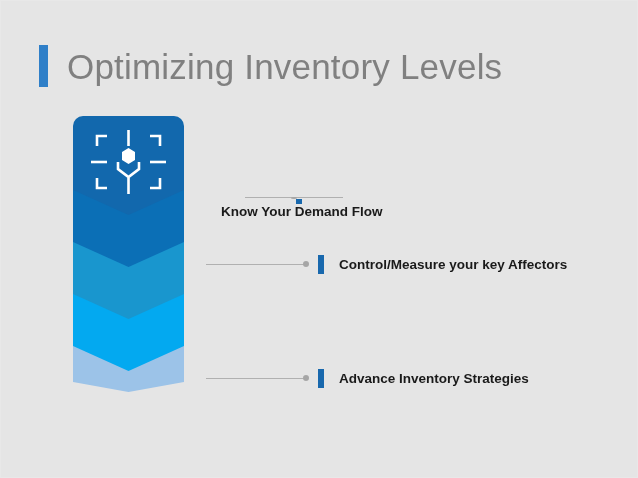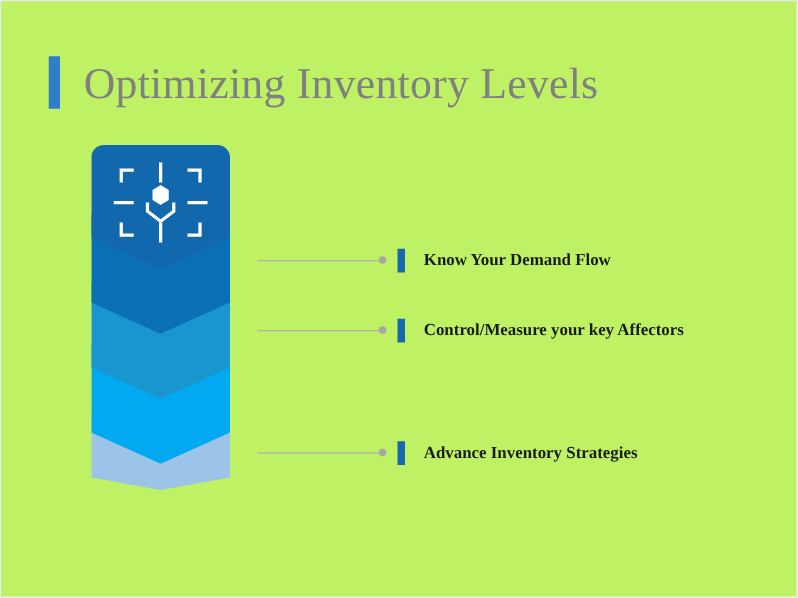--- a/index.html
+++ b/index.html
@@ -4,23 +4,23 @@
 <style>
   html, body {
     margin: 0;
     padding: 0;
     background: #ffffff;
   }
   #slide {
     position: relative;
     width: 638px;
     height: 478px;
-    background: #bef264;
+    background: #e5e5e5;
     overflow: hidden;
-    font-family: Liberation Serif, serif;
+    font-family: Liberation Sans, sans-serif;
     box-sizing: border-box;
     border: 1px solid #e8e8e8;
   }
 
   
   #title-row {
     position: absolute;
     left: 38px;
     top: 44px;
     display: flex;
@@ -148,36 +148,36 @@
         <path d="M45,46 L45,53 L55.5,61 L66,53 L66,46"></path>
       </g>
 
       <polygon points="55.5,32 62,36 62,44 55.5,48 49,44 49,36" fill="#ffffff"></polygon>
     </svg>
   </div>
 
   <div id="list">
 
 
-    <div class="list-row" style="top:196px;">
+    <div class="list-row" style="top:196px;flex-direction:column;">
       <div class="connector-line"></div>
       <div class="connector-dot"></div>
       <div class="row-bar"></div>
       <div class="row-label">Know Your Demand Flow</div>
     </div>
 
     <div class="list-row" style="top:252px;text-align:center;">
       <div class="connector-line"></div>
       <div class="connector-dot"></div>
       <div class="row-bar"></div>
       <div class="row-label">Control/Measure your key Affectors</div>
     </div>
 
 
-    <div class="list-row" style="top:350px;">
+    <div class="list-row" style="top:366px;">
       <div class="connector-line"></div>
       <div class="connector-dot"></div>
       <div class="row-bar"></div>
       <div class="row-label">Advance Inventory Strategies</div>
     </div>
 
   </div>
 
   <div id="footer">
     

